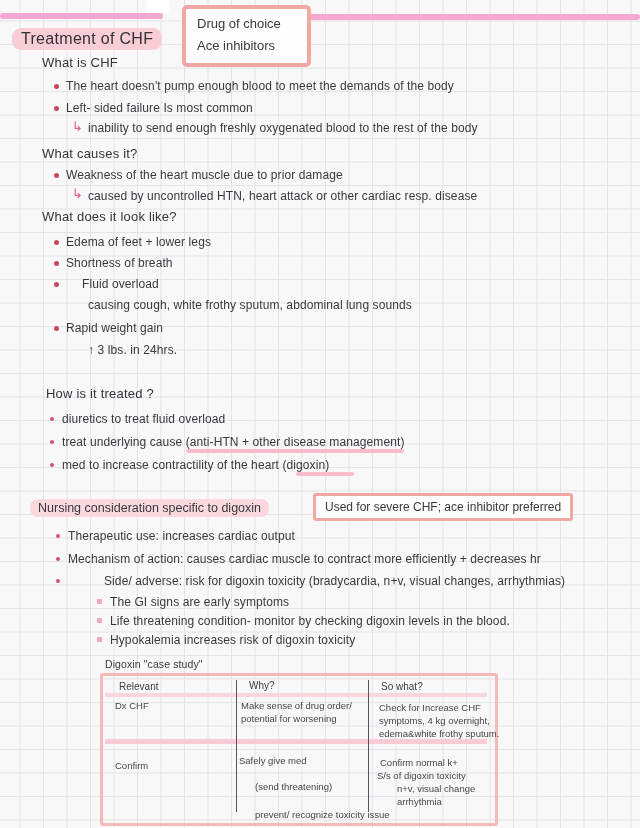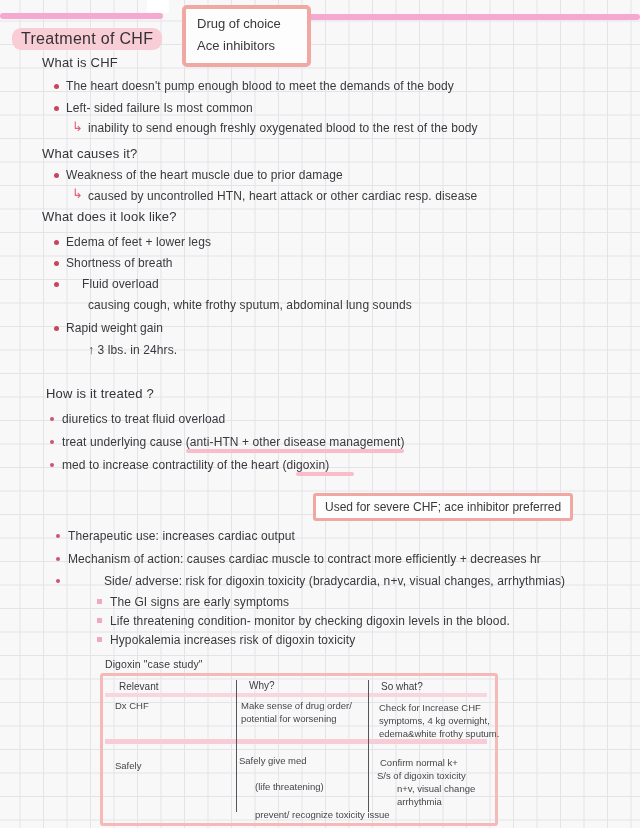--- a/index.html
+++ b/index.html
@@ -81,20 +81,21 @@
   <div class="hline" style="left:46px;top:386px;">How is it treated ?</div>
   <div class="dot-sm" style="left:50px;top:417px;"></div>
   <div class="line" style="left:62px;top:412px;">diuretics to treat fluid overload</div>
   <div class="ul-bar" style="left:186px;top:449px;width:218px;"></div>
   <div class="dot-sm" style="left:50px;top:440px;"></div>
   <div class="line" style="left:62px;top:435px;">treat underlying cause (anti-HTN + other disease management)</div>
   <div class="ul-bar" style="left:296px;top:472px;width:58px;"></div>
   <div class="dot-sm" style="left:50px;top:463px;"></div>
   <div class="line" style="left:62px;top:458px;">med to increase contractility of the heart (digoxin)</div>
 
+  <div class="pill2" style="left:30px;top:499px;">Nursing consideration specific to digoxin</div>
   <div class="callout2" style="left:313px;top:493px;">Used for severe CHF; ace inhibitor preferred</div>
   <div class="dot-sm" style="left:56px;top:534px;"></div>
   <div class="line" style="left:68px;top:529px;">Therapeutic use: increases cardiac output</div>
   <div class="dot-sm" style="left:56px;top:557px;"></div>
   <div class="line" style="left:68px;top:552px;">Mechanism of action: causes cardiac muscle to contract more efficiently + decreases hr</div>
   <div class="dot-sm" style="left:56px;top:579px;"></div>
   <div class="line" style="left:68px;top:574px;margin-left:36px;">Side/ adverse: risk for digoxin toxicity (bradycardia, n+v, visual changes, arrhythmias)</div>
   <div class="sq" style="left:97px;top:599px;"></div>
   <div class="line" style="left:110px;top:595px;">The GI signs are early symptoms</div>
   <div class="sq" style="left:97px;top:618px;"></div>
@@ -113,23 +114,23 @@
     <div class="hcell" style="left:146px;top:4px;">Why?</div>
     <div class="hcell" style="left:278px;top:5px;">So what?</div>
 
     <div class="cell" style="left:12px;top:24px;">Dx CHF</div>
     <div class="cell" style="left:138px;top:24px;">Make sense of drug order/</div>
     <div class="cell" style="left:138px;top:37px;">potential for worsening</div>
     <div class="cell" style="left:276px;top:26px;">Check for Increase CHF</div>
     <div class="cell" style="left:276px;top:39px;">symptoms, 4 kg overnight,</div>
     <div class="cell" style="left:276px;top:52px;">edema&amp;white frothy sputum.</div>
 
-    <div class="cell" style="left:12px;top:84px;">Safely</div>
+    <div class="cell" style="left:12px;top:84px;">Confirm</div>
     <div class="cell" style="left:136px;top:79px;">Safely give med</div>
     <div class="cell" style="left:152px;top:92px;margin-top:41px;">prevent/ recognize toxicity issue</div>
-    <div class="cell" style="left:152px;top:105px;">(life threatening)</div>
+    <div class="cell" style="left:152px;top:105px;">(send threatening)</div>
     <div class="cell" style="left:277px;top:81px;">Confirm normal k+</div>
     <div class="cell" style="left:274px;top:94px;">S/s of digoxin toxicity</div>
     <div class="cell" style="left:294px;top:107px;">n+v, visual change</div>
     <div class="cell" style="left:294px;top:120px;">arrhythmia</div>
   </div>
 
 </div>
 
 </body></html>

